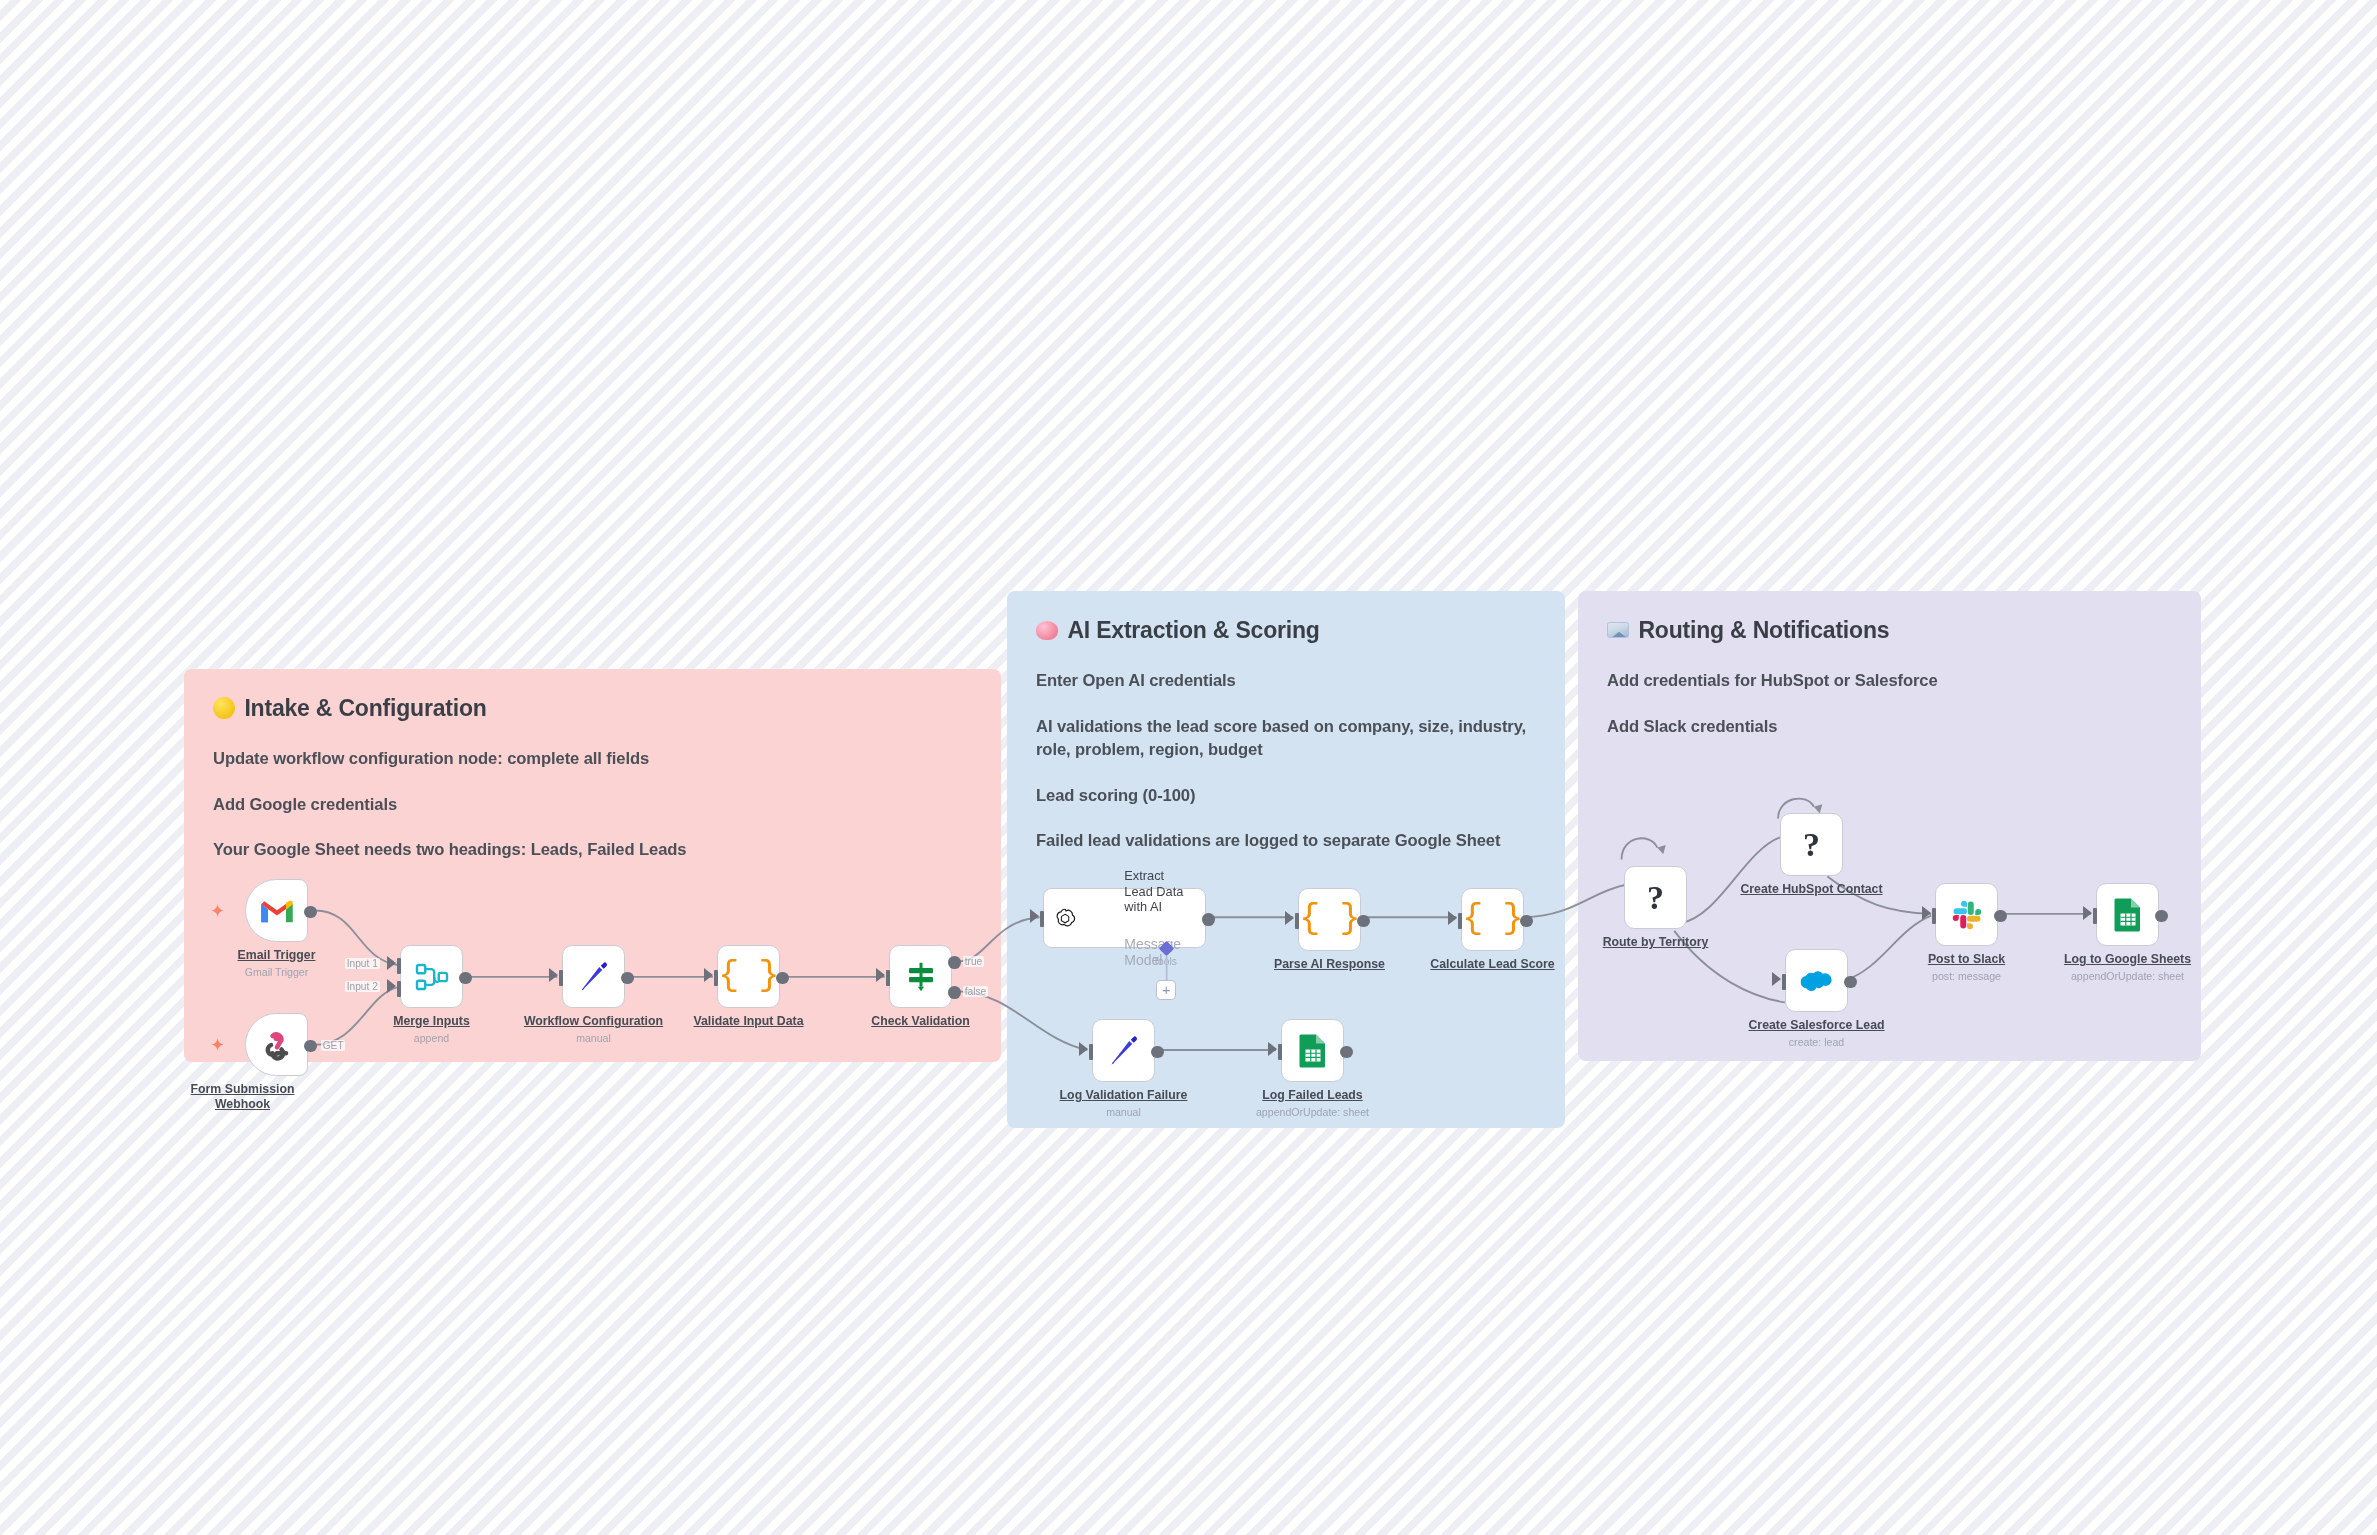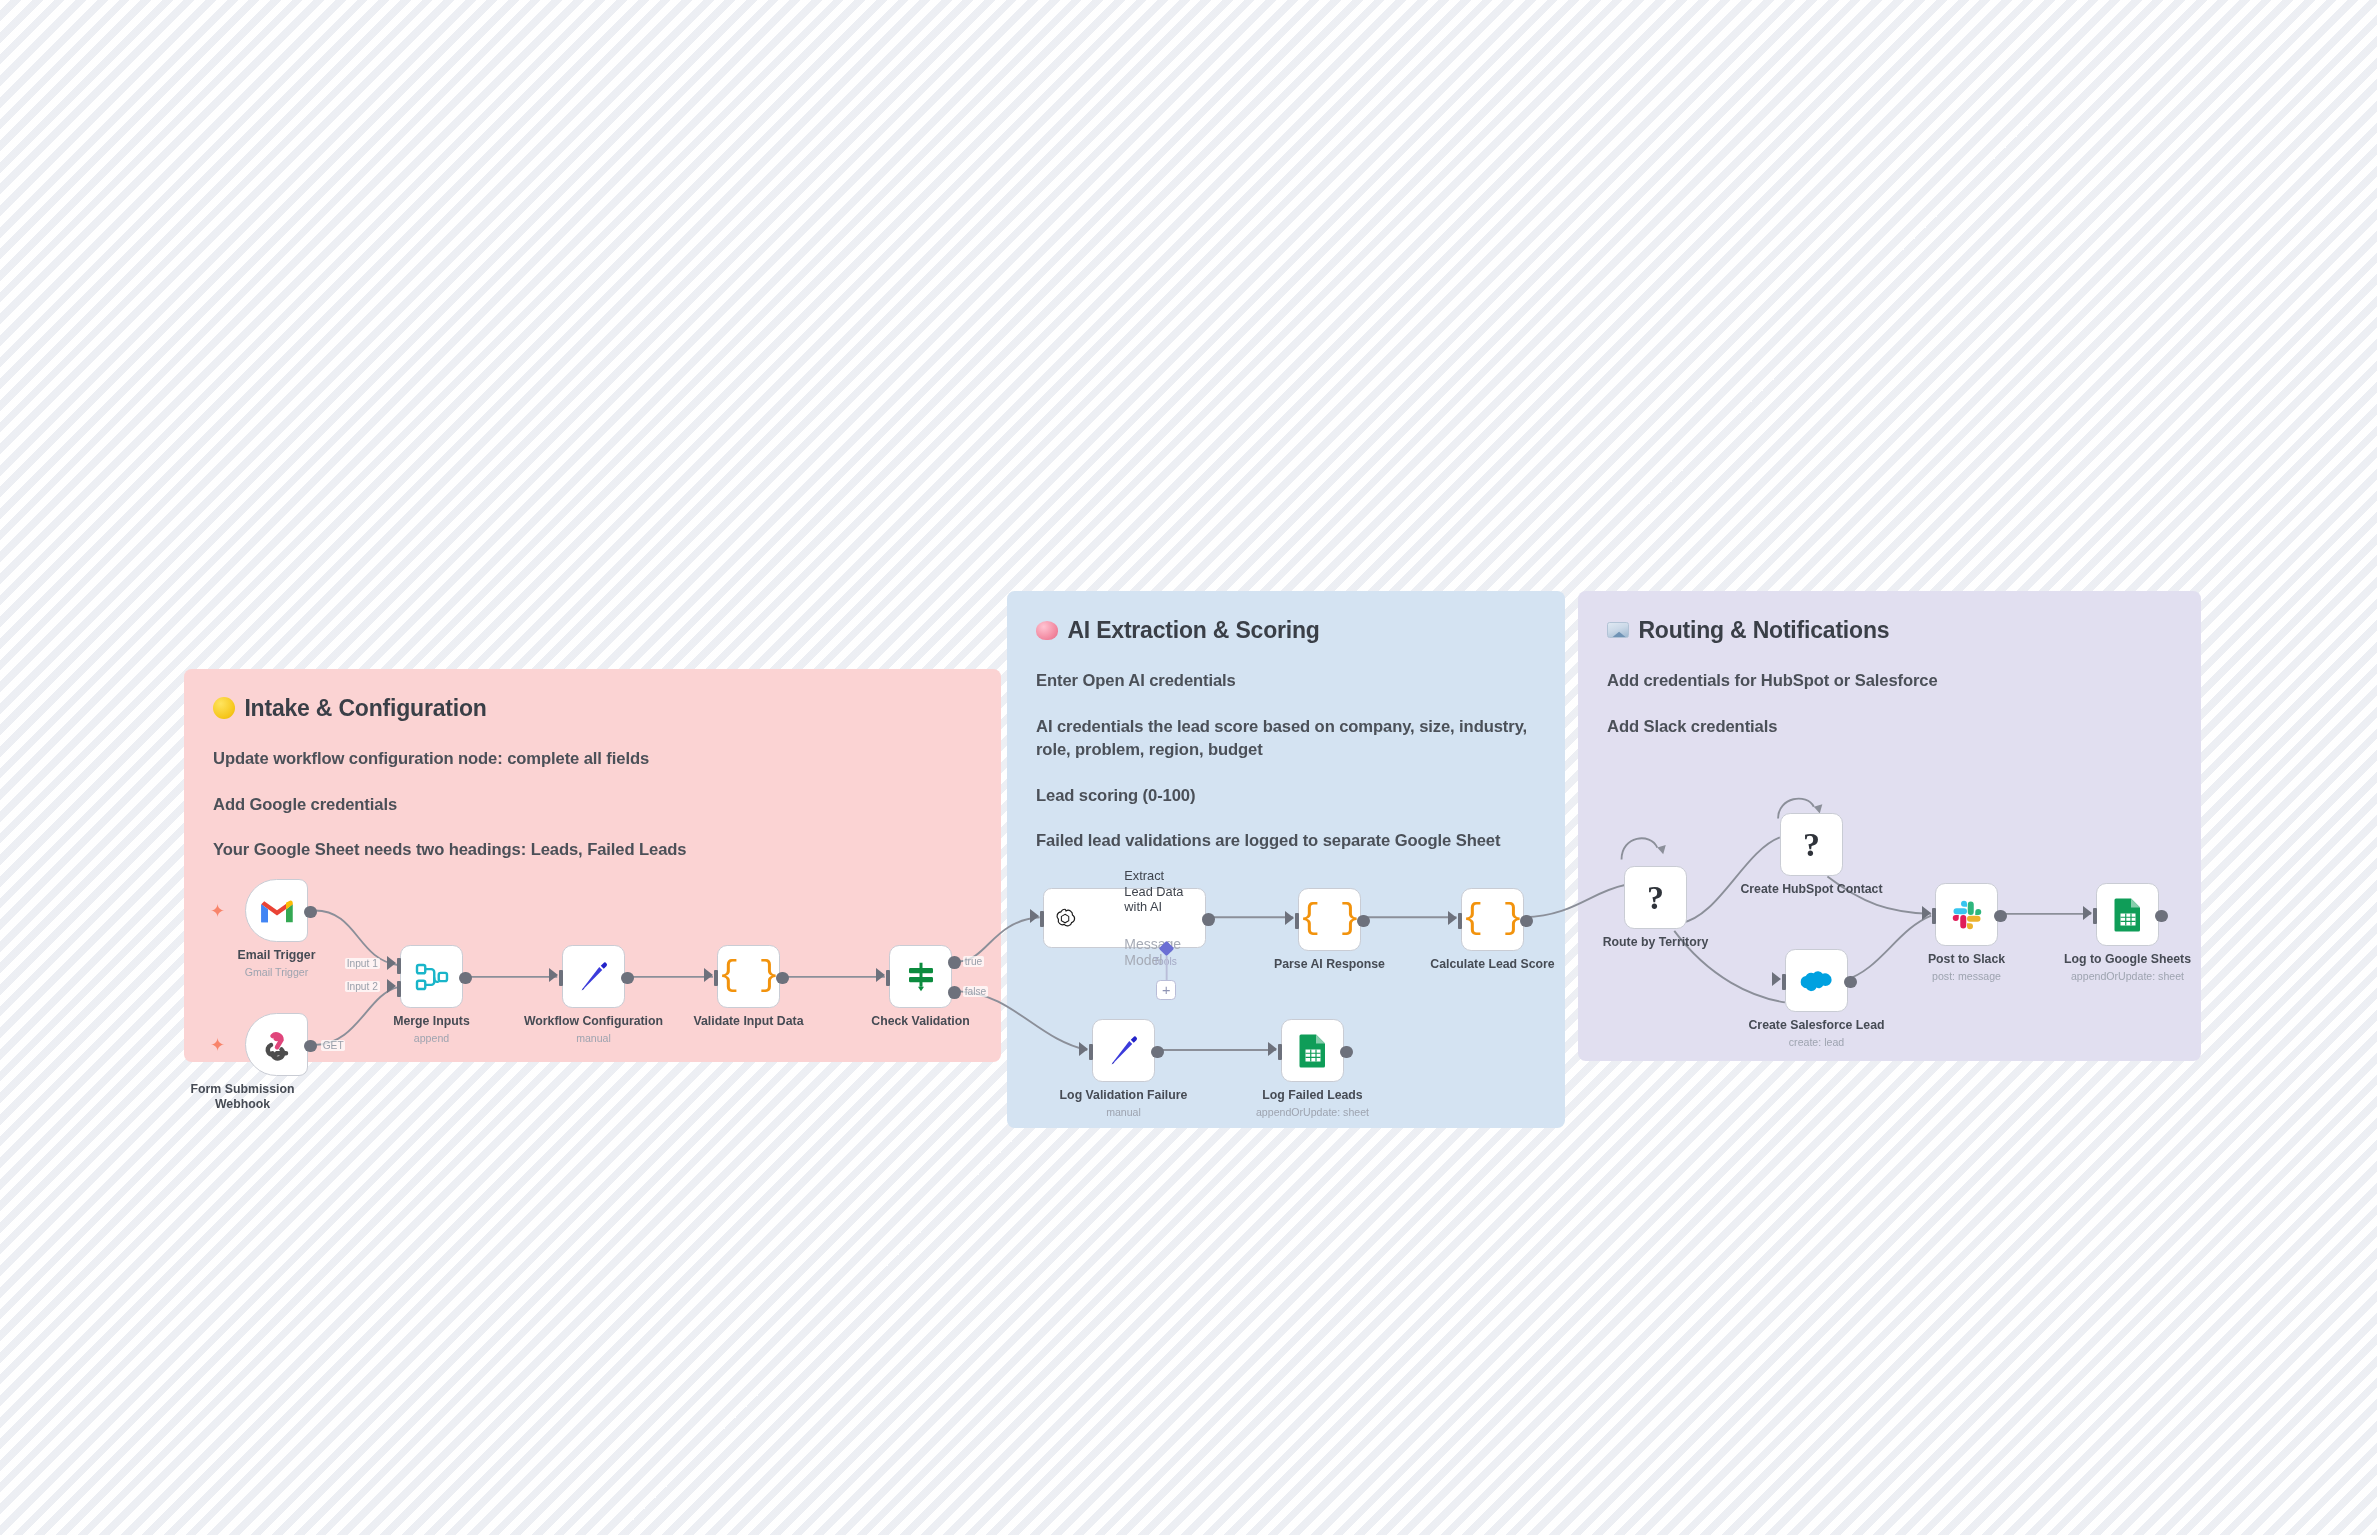--- a/index.html
+++ b/index.html
@@ -114,20 +114,21 @@
     text-align: center;
     width: 196px;
     pointer-events: none;
   }
   .caption-title {
     font-size: 12.3px;
     font-weight: bold;
     color: #464b54;
     white-space: nowrap;
     line-height: 1.25;
+    text-decoration: underline;
   }
   .caption-title.wrap { white-space: normal; }
   .caption-sub {
     font-size: 10.6px;
     color: #9ea4b0;
     margin-top: 2.6px;
     white-space: nowrap;
   }
 
   
@@ -233,21 +234,21 @@
     <div class="sticky-line">Add Google credentials</div>
     <div class="sticky-line">Your Google Sheet needs two headings: Leads, Failed Leads</div>
   </div>
 
   <div class="sticky blue" style="left:1007px; top:591px; width:558px; height:537px;">
     <div class="sticky-title">
       <span class="emoji-brain"></span>
       <span>AI Extraction &amp; Scoring</span>
     </div>
     <div class="sticky-line">Enter Open AI credentials</div>
-    <div class="sticky-line">AI credentials the lead score based on company, size, industry, role, problem, region, budget</div>
+    <div class="sticky-line">AI validations the lead score based on company, size, industry, role, problem, region, budget</div>
     <div class="sticky-line">Lead scoring (0-100)</div>
     <div class="sticky-line">Failed lead validations are logged to separate Google Sheet</div>
   </div>
 
   <div class="sticky purple" style="left:1578px; top:591px; width:623px; height:470px;">
     <div class="sticky-title">
       <span class="emoji-mail"></span>
       <span>Routing &amp; Notifications</span>
     </div>
     <div class="sticky-line">Add credentials for HubSpot or Salesforce</div>

